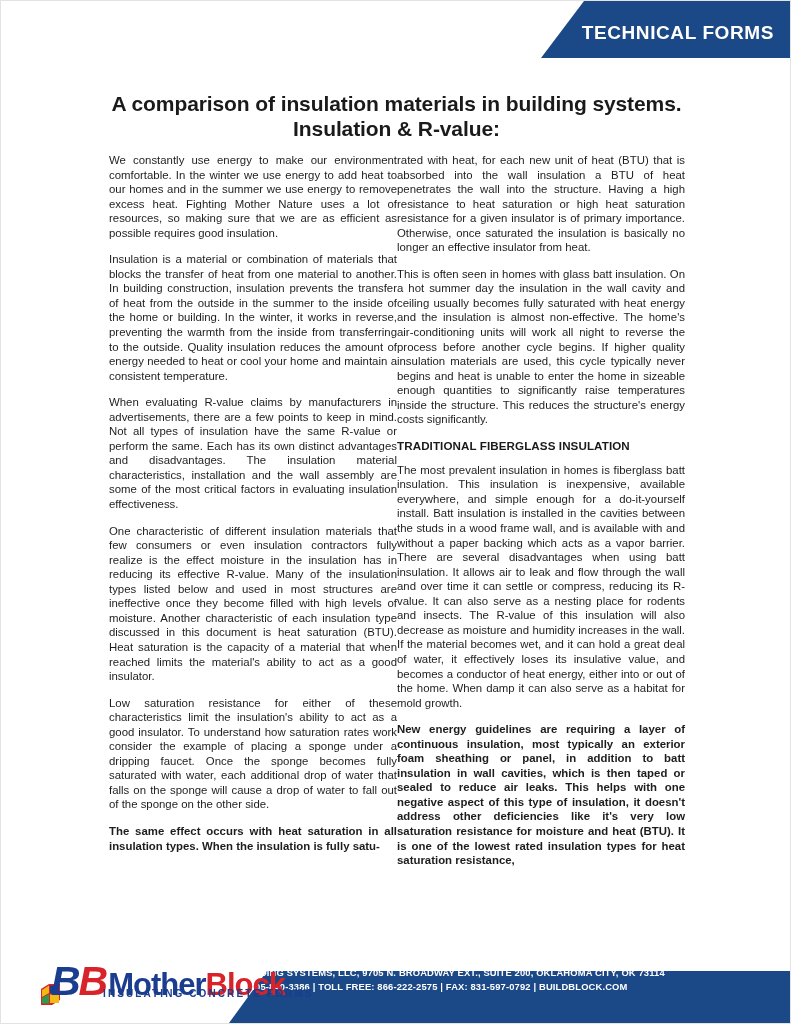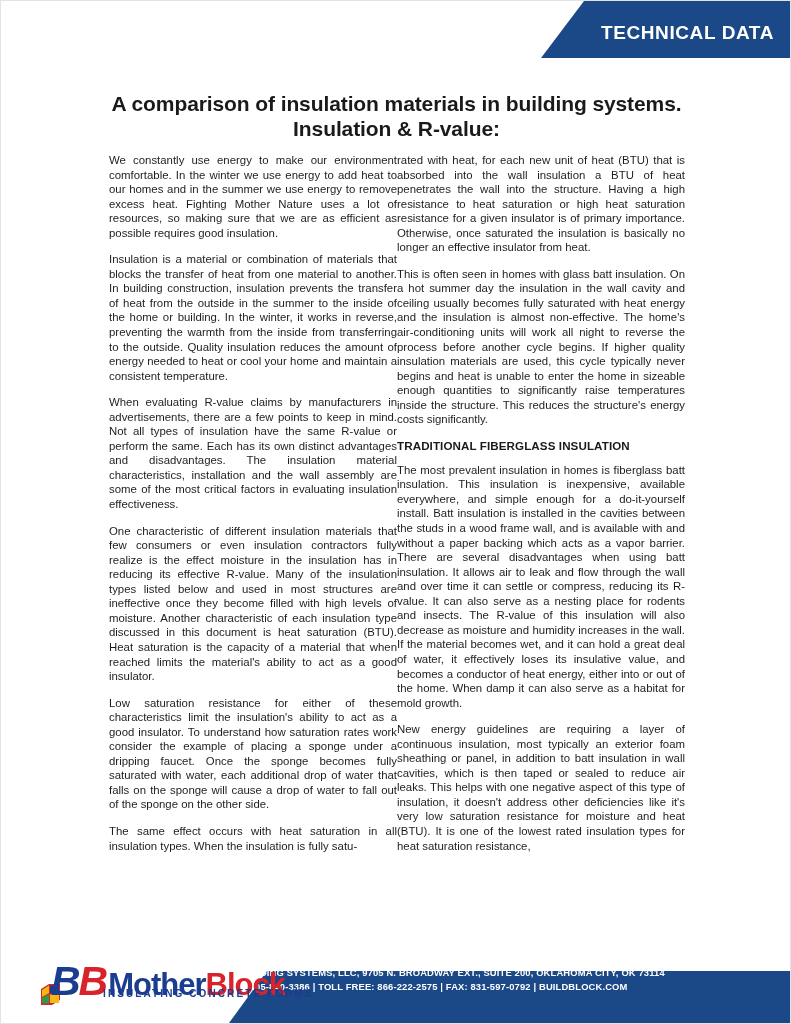--- a/index.html
+++ b/index.html
@@ -74,21 +74,21 @@
   }
   .body-text {
     font-size: 11.4px;
     line-height: 14.55px;
     text-align: justify;
     text-justify: inter-word;
     margin: 0 0 12px 0;
     color: #1d1d1d;
     hyphens: manual;
   }
-  .body-text:last-child { margin-bottom: 0; }
+  .body-text:last-child { margin-bottom: 0; font-weight: bold; }
   .section-heading {
     font-size: 11.6px;
     font-weight: bold;
     margin: 2px 0 11px 0;
     color: #1a1a1a;
     letter-spacing: 0.1px;
   }
 
   
   .footer {
@@ -180,21 +180,21 @@
     color: #1b3d8f;
     white-space: nowrap;
   }
 </style>
 </head>
 <body>
 
 <div class="page">
 
   <div class="top-banner"></div>
-  <div class="top-banner-label">TECHNICAL DATA</div>
+  <div class="top-banner-label">TECHNICAL FORMS</div>
 
   <div class="title-block">
     <div class="title-line">A comparison of insulation materials in building systems.</div>
     <div class="title-line">Insulation &amp; R-value:</div>
   </div>
 
   <div class="columns">
 
     <div class="column">
       <p class="body-text">We constantly use energy to make our environment comfortable. In the winter we use energy to add heat to our homes and in the summer we use energy to remove excess heat. Fighting Mother Nature uses a lot of resources, so making sure that we are as efficient as possible requires good insulation.</p>

